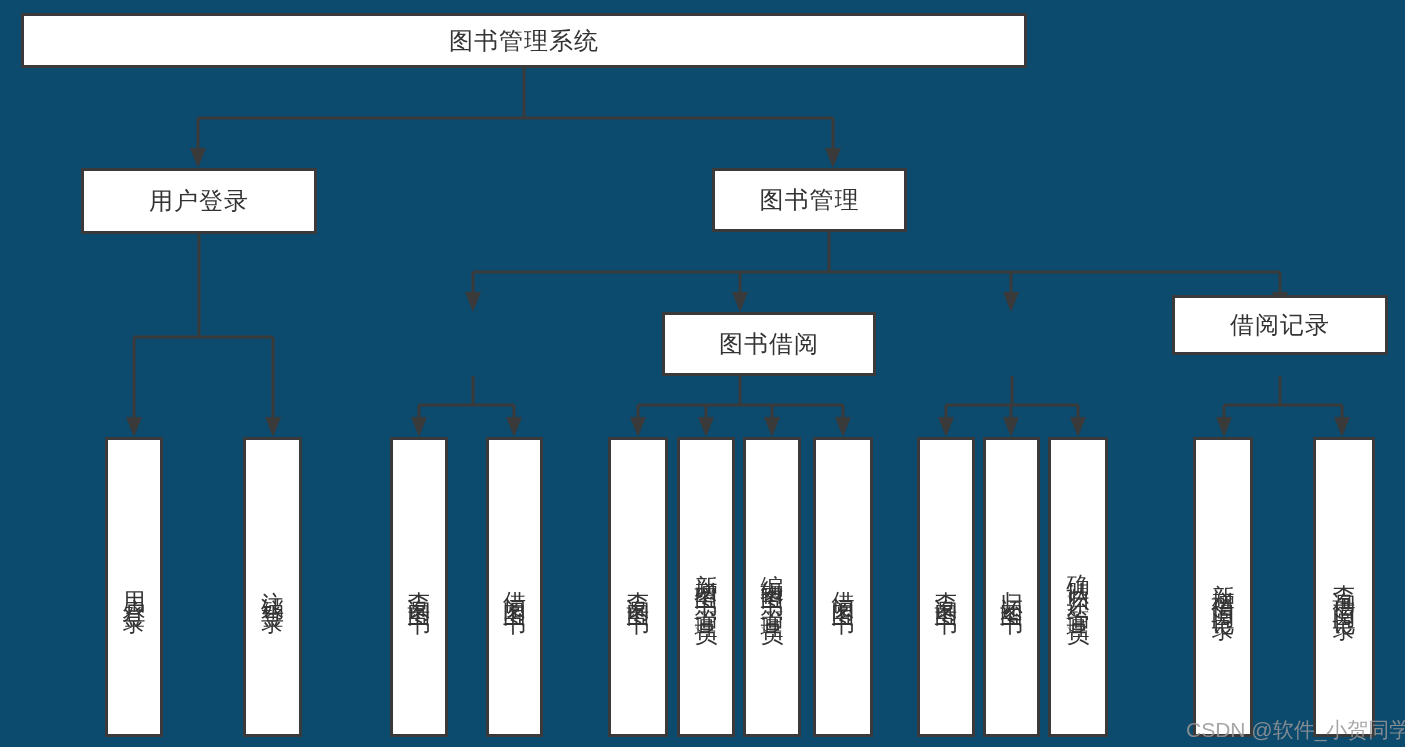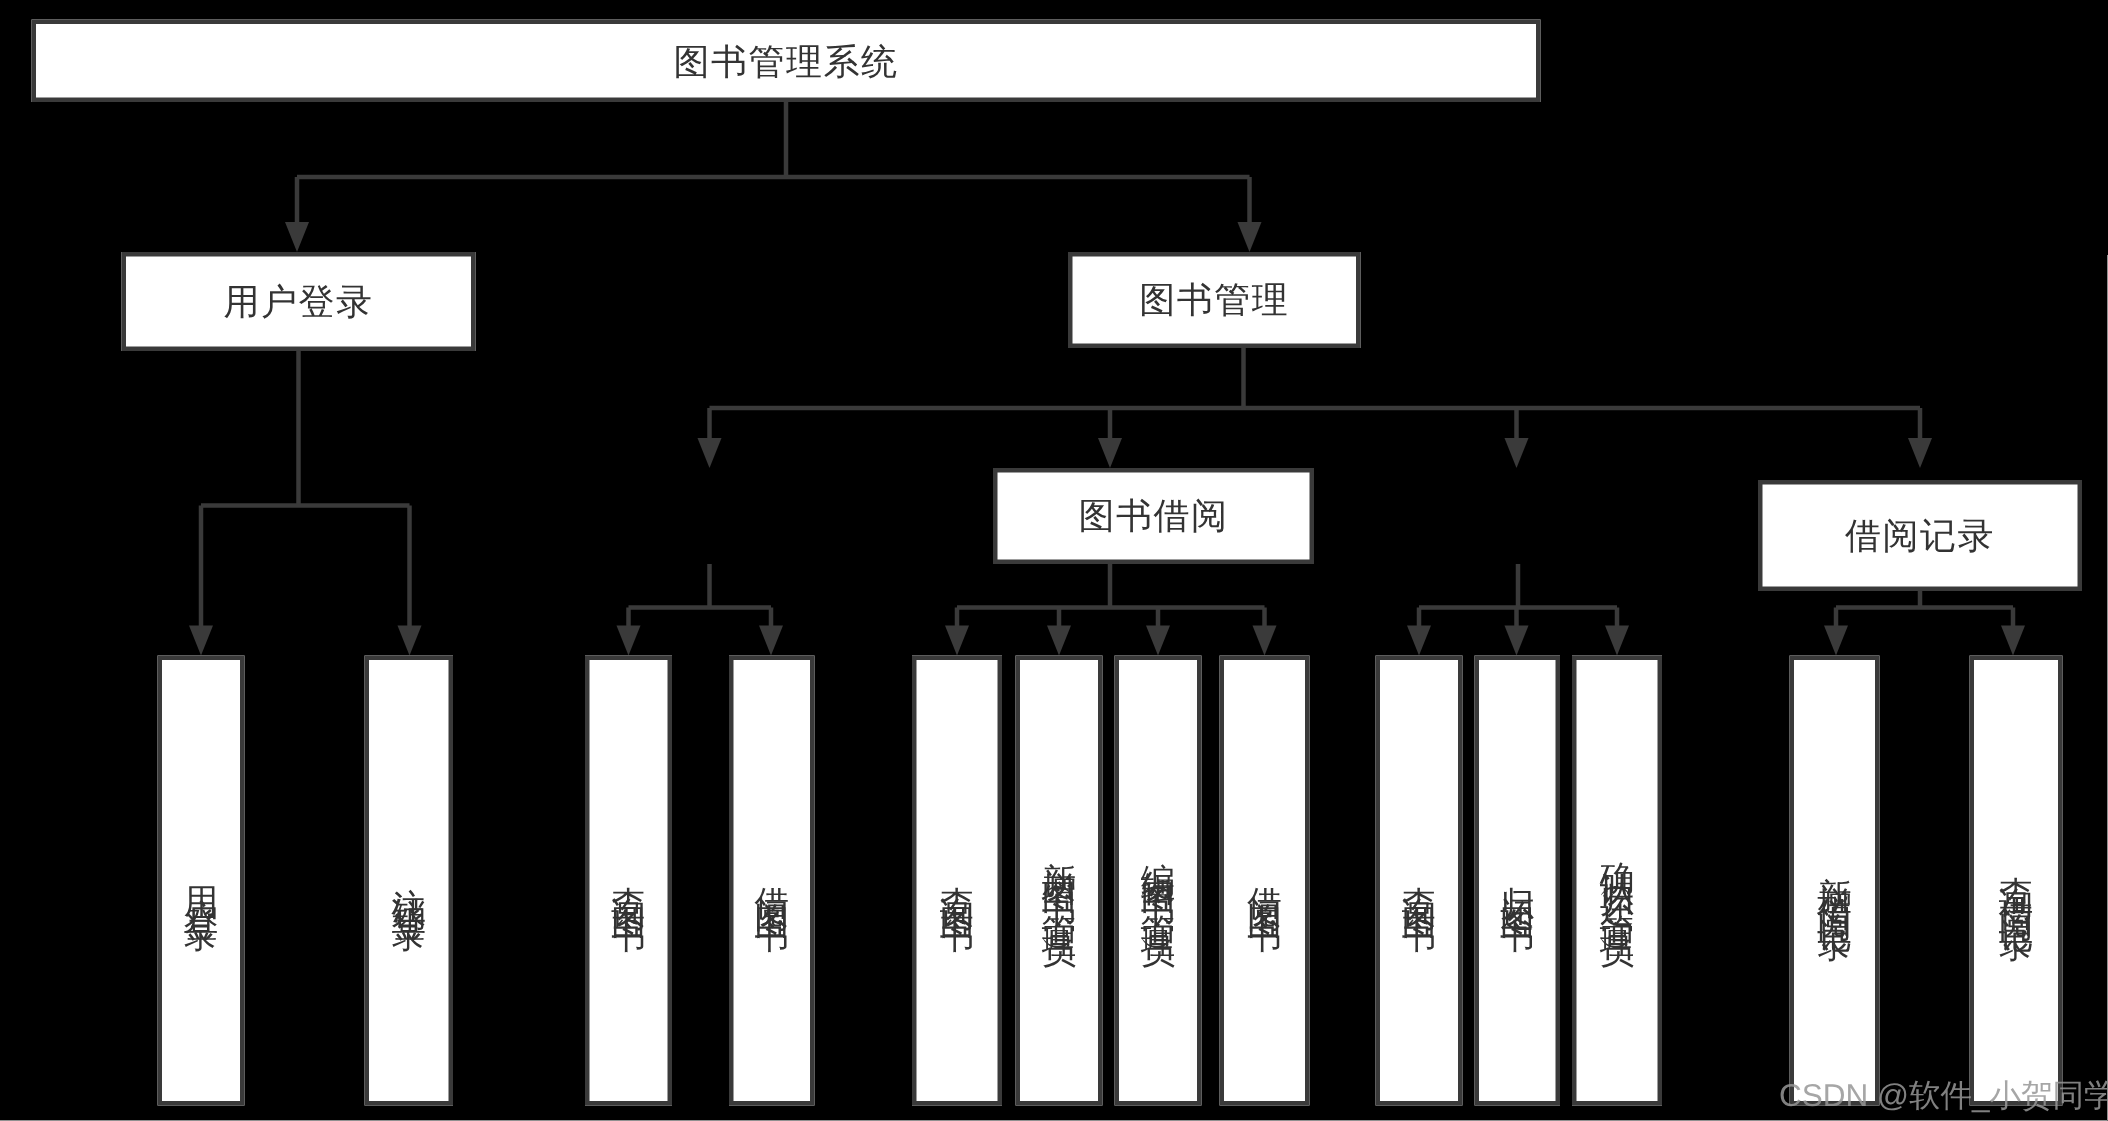--- a/index.html
+++ b/index.html
@@ -4,21 +4,21 @@
 <style>
   html, body {
     margin: 0;
     padding: 0;
     background: #ffffff;
   }
   .canvas {
     position: relative;
     width: 1405px;
     height: 747px;
-    background: #000000;
+    background: #0c4a6e;
     font-family: "Liberation Sans", sans-serif;
     color: #333333;
     overflow: hidden;
   }
   .connectors {
     position: absolute;
     left: 0;
     top: 0;
     width: 1405px;
     height: 747px;
@@ -131,21 +131,21 @@
   <div class="box" style="left:81px; top:168px; width:236px; height:66px;">
     <span class="hlabel">用户登录</span>
   </div>
   <div class="box" style="left:712px; top:168px; width:195px; height:64px;">
     <span class="hlabel">图书管理</span>
   </div>
 
   <div class="box" style="left:633px; top:312px; width:214px; height:64px;margin-left:29px;">
     <span class="hlabel">图书借阅</span>
   </div>
-  <div class="box" style="left:1172px; top:320px; width:216px; height:74px;">
+  <div class="box" style="left:1172px; top:295px; width:216px; height:60px;">
     <span class="hlabel">借阅记录</span>
   </div>
 
   <div class="box vbox" style="left:105px; top:437px; width:58px; height:300px;">
     <span class="vlabel">用户登录</span>
   </div>
   <div class="box vbox" style="left:243px; top:437px; width:59px; height:300px;">
     <span class="vlabel">注销登录</span>
   </div>
 

